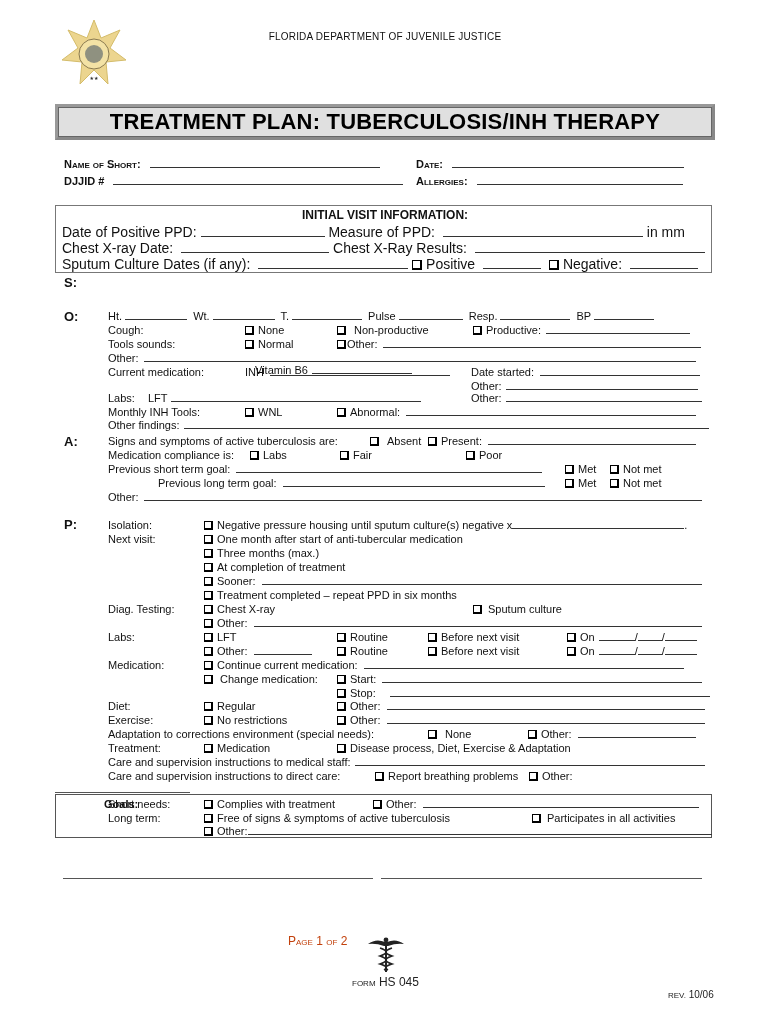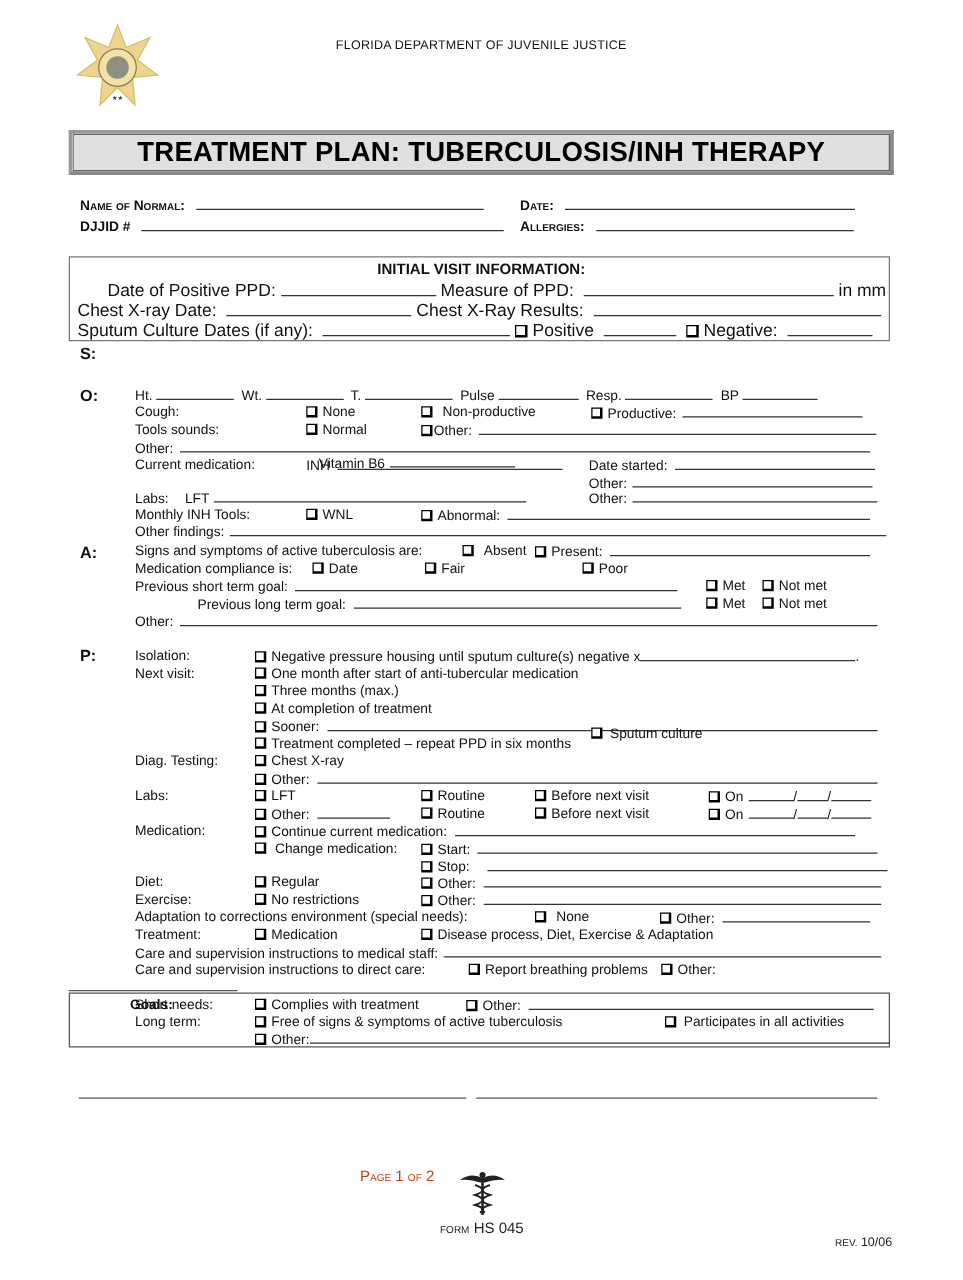--- a/index.html
+++ b/index.html
@@ -34,39 +34,39 @@
     <text x="34" y="62" font-size="5" text-anchor="middle" fill="#333">★★</text>
   </svg>
 </div>
 <div class="abs agency">FLORIDA DEPARTMENT OF JUVENILE JUSTICE</div>
 
 <div class="abs titlebox">
   <span>TREATMENT PLAN:  TUBERCULOSIS/INH THERAPY</span>
 </div>
 
 <div class="abs t11" style="left:64px;top:158px;">
-  <span class="sc">Name of Normal:</span>
+  <span class="sc">Name of Short:</span>
   <span class="line" style="width:230px;margin-left:6px;"></span>
 </div>
 <div class="abs t11" style="left:416px;top:158px;">
   <span class="sc">Date:</span>
   <span class="line" style="width:232px;margin-left:6px;"></span>
 </div>
 <div class="abs t11" style="left:64px;top:175px;">
   <span class="sc">DJJID #</span>
   <span class="line" style="width:290px;margin-left:6px;"></span>
 </div>
 <div class="abs t11" style="left:416px;top:175px;">
   <span class="sc">Allergies:</span>
   <span class="line" style="width:206px;margin-left:6px;"></span>
 </div>
 
 <div class="abs ivbox"></div>
 <div class="abs" style="left:0;width:770px;top:208px;text-align:center;font-weight:bold;font-size:12px;">INITIAL VISIT INFORMATION:</div>
-<div class="abs t14" style="left:62px;top:224px;margin-left:24px;">
+<div class="abs t14" style="left:62px;top:224px;">
   <span>Date of Positive PPD:</span>
   <span class="line" style="width:124px;"></span>
   <span>Measure of PPD:</span>
   <span class="line" style="width:200px;margin-left:4px;"></span>
   <span>in mm</span>
 </div>
 <div class="abs t14" style="left:62px;top:240px;">
   <span>Chest X-ray Date:</span>
   <span class="line" style="width:148px;margin-left:4px;"></span>
   <span>Chest X-Ray Results:</span>
@@ -119,21 +119,21 @@
 <div class="abs t11" style="left:337px;top:406px;"><span class="cb"></span><span>Abnormal:</span><span class="line" style="width:290px;margin-left:6px;"></span></div>
 
 <div class="abs t11" style="left:108px;top:419px;"><span>Other findings:</span><span class="line" style="width:525px;margin-left:4px;"></span></div>
 
 <div class="abs sec" style="left:64px;top:434px;">A:</div>
 <div class="abs t11" style="left:108px;top:435px;">Signs and symptoms of active tuberculosis are:</div>
 <div class="abs t11" style="left:370px;top:435px;"><span class="cb" style="margin-right:8px;"></span><span>Absent</span></div>
 <div class="abs t11" style="left:428px;top:435px;"><span class="cb"></span><span>Present:</span><span class="line" style="width:208px;margin-left:6px;"></span></div>
 
 <div class="abs t11" style="left:108px;top:449px;">Medication compliance is:</div>
-<div class="abs t11" style="left:250px;top:449px;"><span class="cb"></span><span>Date</span></div>
+<div class="abs t11" style="left:250px;top:449px;"><span class="cb"></span><span>Labs</span></div>
 <div class="abs t11" style="left:340px;top:449px;"><span class="cb"></span><span>Fair</span></div>
 <div class="abs t11" style="left:428px;top:449px;padding-left:38px;"><span class="cb"></span><span>Poor</span></div>
 
 <div class="abs t11" style="left:108px;top:463px;"><span>Previous short term goal:</span><span class="line" style="width:306px;margin-left:6px;"></span></div>
 <div class="abs t11" style="left:565px;top:463px;"><span class="cb"></span><span>Met</span></div>
 <div class="abs t11" style="left:610px;top:463px;"><span class="cb"></span><span>Not met</span></div>
 
 <div class="abs t11" style="left:158px;top:477px;"><span>Previous long term goal:</span><span class="line" style="width:262px;margin-left:6px;"></span></div>
 <div class="abs t11" style="left:565px;top:477px;"><span class="cb"></span><span>Met</span></div>
 <div class="abs t11" style="left:610px;top:477px;"><span class="cb"></span><span>Not met</span></div>
@@ -146,21 +146,21 @@
 
 <div class="abs t11" style="left:108px;top:533px;">Next visit:</div>
 <div class="abs t11" style="left:204px;top:533px;"><span class="cb"></span><span>One month after start of anti-tubercular medication</span></div>
 <div class="abs t11" style="left:204px;top:547px;"><span class="cb"></span><span>Three months (max.)</span></div>
 <div class="abs t11" style="left:204px;top:561px;"><span class="cb"></span><span>At completion of treatment</span></div>
 <div class="abs t11" style="left:204px;top:575px;"><span class="cb"></span><span>Sooner:</span><span class="line" style="width:440px;margin-left:6px;"></span></div>
 <div class="abs t11" style="left:204px;top:589px;"><span class="cb"></span><span>Treatment completed – repeat PPD in six months</span></div>
 
 <div class="abs t11" style="left:108px;top:603px;">Diag. Testing:</div>
 <div class="abs t11" style="left:204px;top:603px;"><span class="cb"></span><span>Chest X-ray</span></div>
-<div class="abs t11" style="left:473px;top:581px;"><span class="cb" style="margin-right:6px;"></span><span>Sputum culture</span></div>
+<div class="abs t11" style="left:473px;top:603px;"><span class="cb" style="margin-right:6px;"></span><span>Sputum culture</span></div>
 <div class="abs t11" style="left:204px;top:617px;"><span class="cb"></span><span>Other:</span><span class="line" style="width:448px;margin-left:6px;"></span></div>
 
 <div class="abs t11" style="left:108px;top:631px;">Labs:</div>
 <div class="abs t11" style="left:204px;top:631px;"><span class="cb"></span><span>LFT</span></div>
 <div class="abs t11" style="left:337px;top:631px;"><span class="cb"></span><span>Routine</span></div>
 <div class="abs t11" style="left:428px;top:631px;"><span class="cb"></span><span>Before next visit</span></div>
 <div class="abs t11" style="left:567px;top:631px;"><span class="cb"></span><span>On</span><span class="line" style="width:36px;margin-left:4px;"></span>/<span class="line" style="width:24px;"></span>/<span class="line" style="width:32px;"></span></div>
 
 <div class="abs t11" style="left:204px;top:645px;"><span class="cb"></span><span>Other:</span><span class="line" style="width:58px;margin-left:6px;"></span></div>
 <div class="abs t11" style="left:337px;top:645px;"><span class="cb"></span><span>Routine</span></div>

